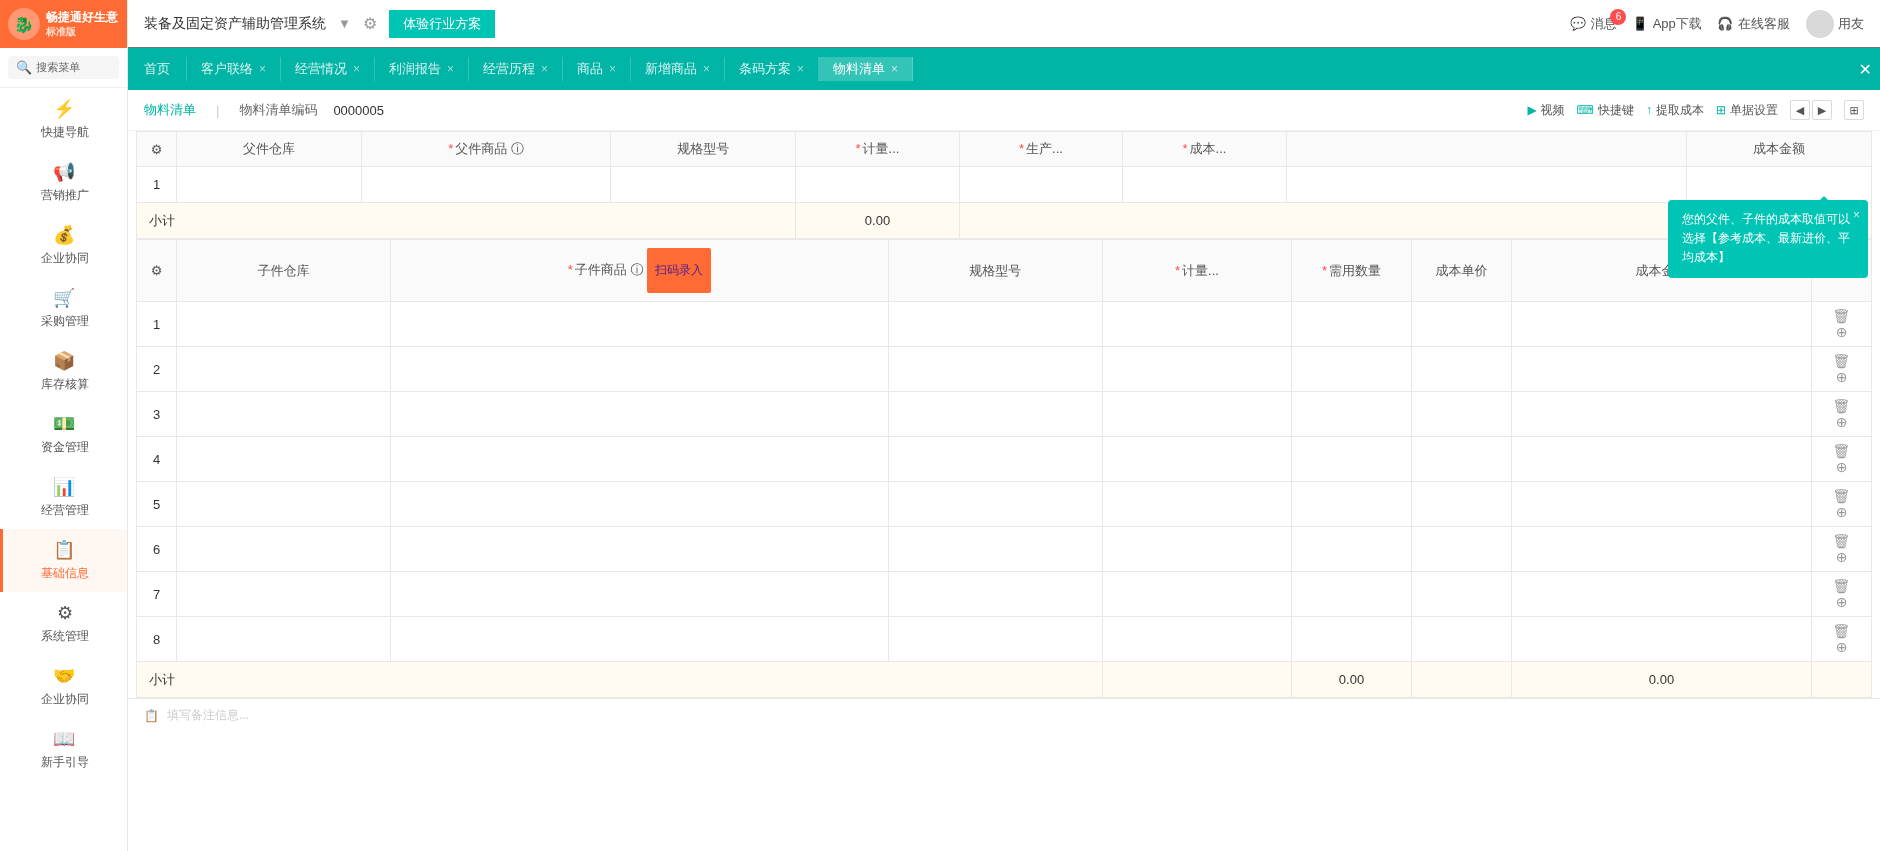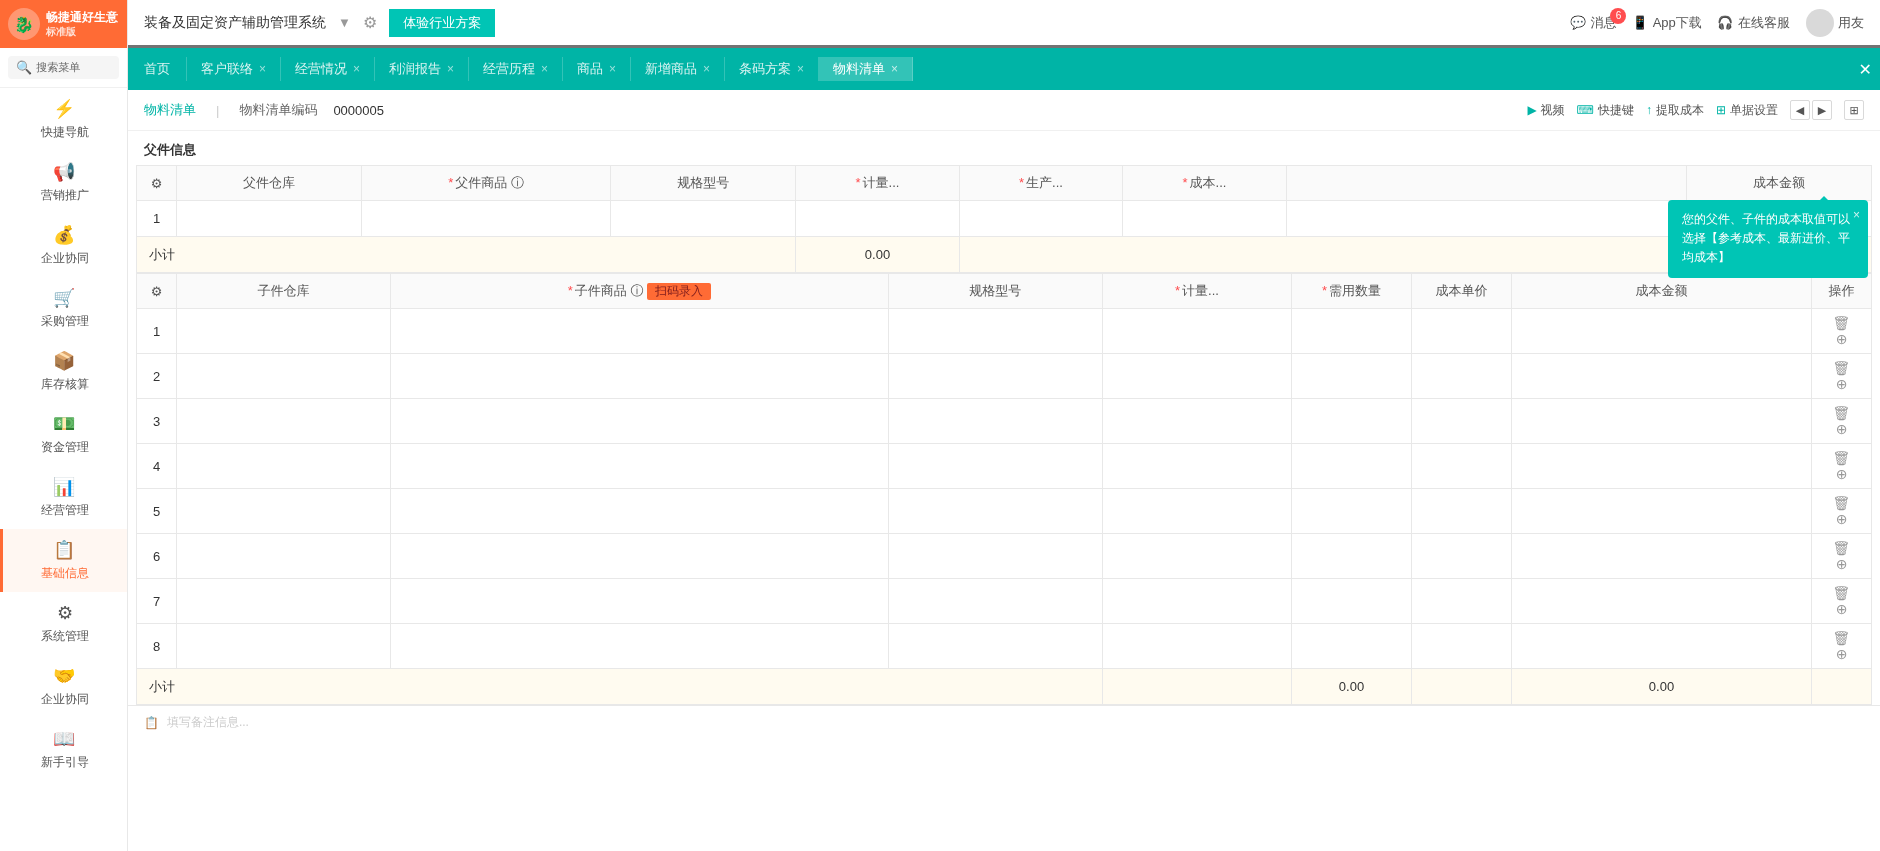--- a/index.html
+++ b/index.html
@@ -77,21 +77,21 @@
     }
 
     
     .top-header {
       background: #fff;
       height: 48px;
       display: flex;
       align-items: center;
       justify-content: space-between;
       padding: 4px 16px;
-      border-bottom: 3px solid #737373;
+      border-bottom: 1px solid #737373;
       flex-shrink: 0;
     }
     .top-header-left {
       display: flex;
       align-items: center;
       gap: 12px;
     }
     .system-title { font-size: 14px; color: #333; }
     .header-btn {
       background: #00c5b5;
@@ -220,24 +220,24 @@
     .subtotal-row td {
       background: #fffbf0;
       font-weight: 500;
     }
     .required-star { color: #ff4d4f; margin-right: 2px; }
     .col-num { width: 40px; color: #999; }
     .col-action { width: 60px; }
     .action-icon { cursor: pointer; color: #999; font-size: 14px; margin: 0 3px; }
     .scan-btn {
       background: #ff6b35;
-      color: #7f1d1d;
+      color: #4c1d95;
       border: none;
       border-radius: 2px;
-      padding: 0 8px;
+      padding: 14px 8px;
       font-size: 12px;
       cursor: pointer;
     }
 
     .col-settings { width: 32px; text-align: center; }
 
     
     .tooltip-popup {
       position: absolute;
       background: #00c5b5;
@@ -482,21 +482,20 @@
         </div>
         <div class="grid-icon">⊞</div>
       </div>
     </div>
 
     <div class="tooltip-popup" style="position:absolute;top:110px;right:12px;">
       <span class="tooltip-close">×</span>
       <span>您的父件、子件的成本取值可以选择【参考成本、最新进价、平均成本】</span>
     </div>
 
-    <div class="section-title">父件信息</div>
     <div class="table-wrapper">
       <table class="data-table">
         <thead>
           <tr>
             <th class="col-settings">⚙</th>
             <th>父件仓库</th>
             <th><span class="required-star">*</span>父件商品 ⓘ</th>
             <th>规格型号</th>
             <th><span class="required-star">*</span>计量...</th>
             <th><span class="required-star">*</span>生产...</th>

